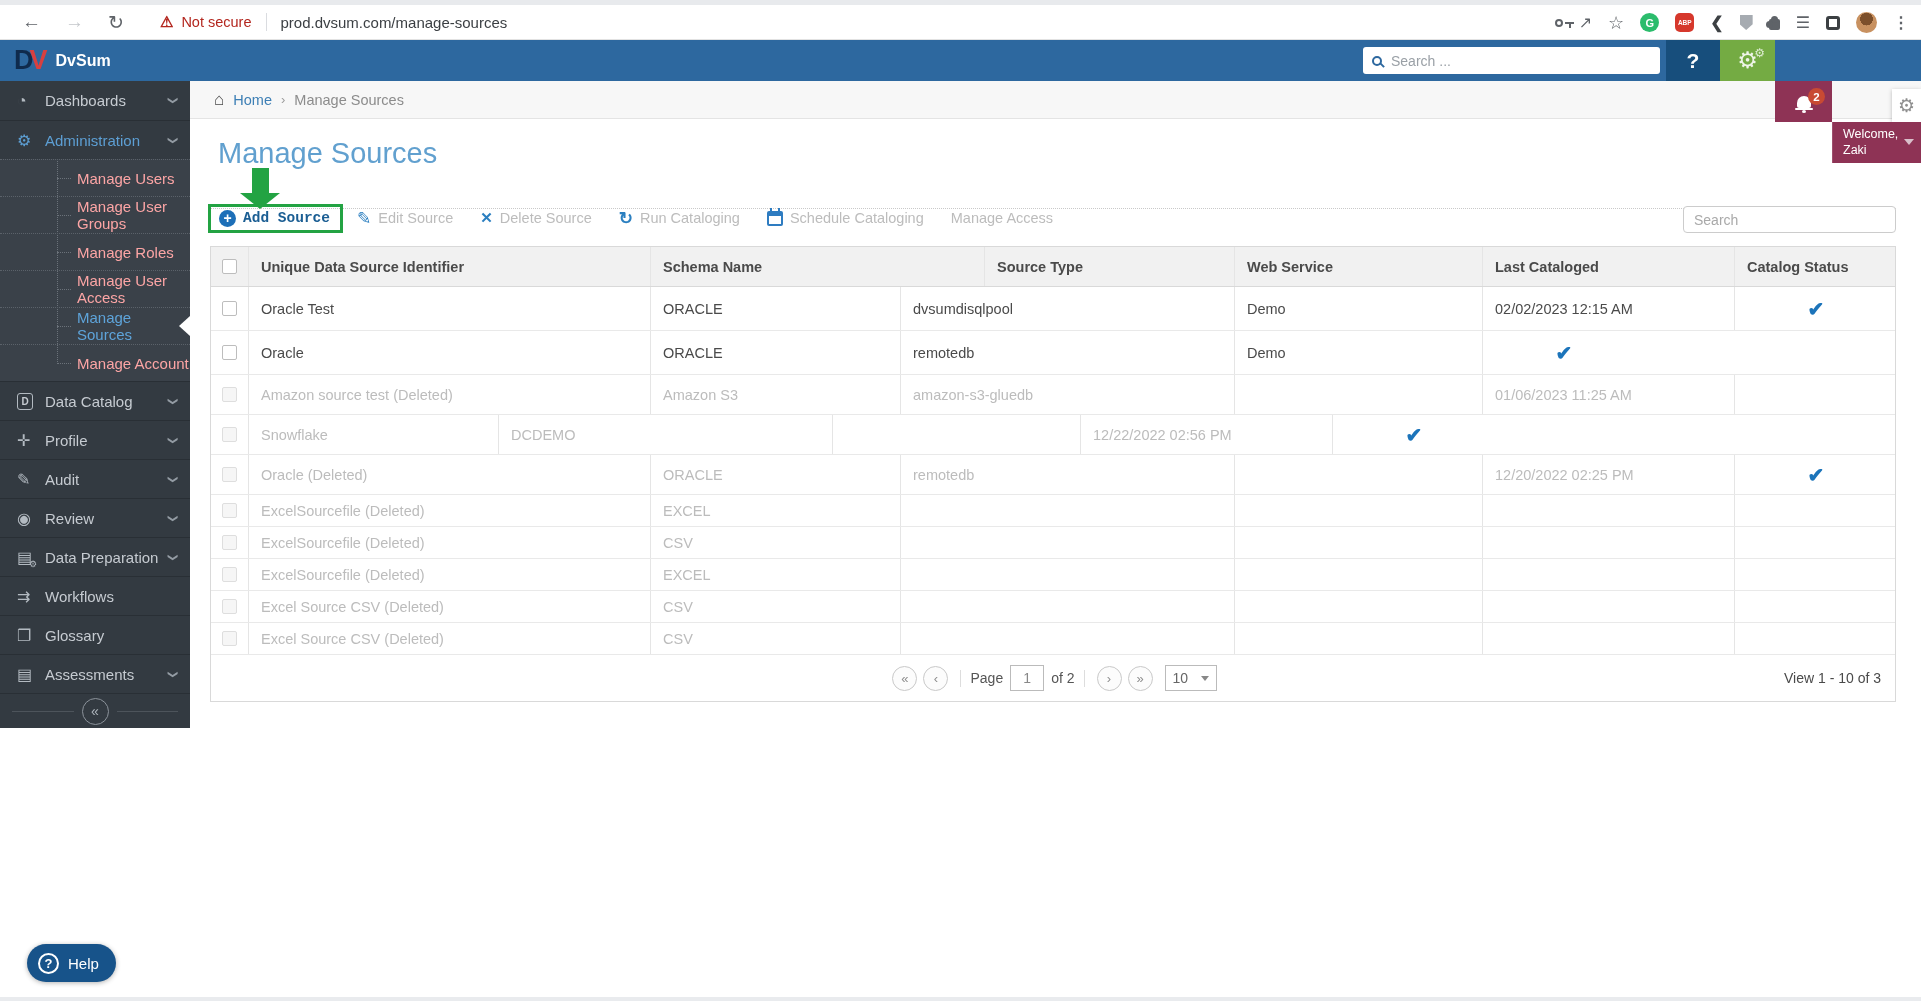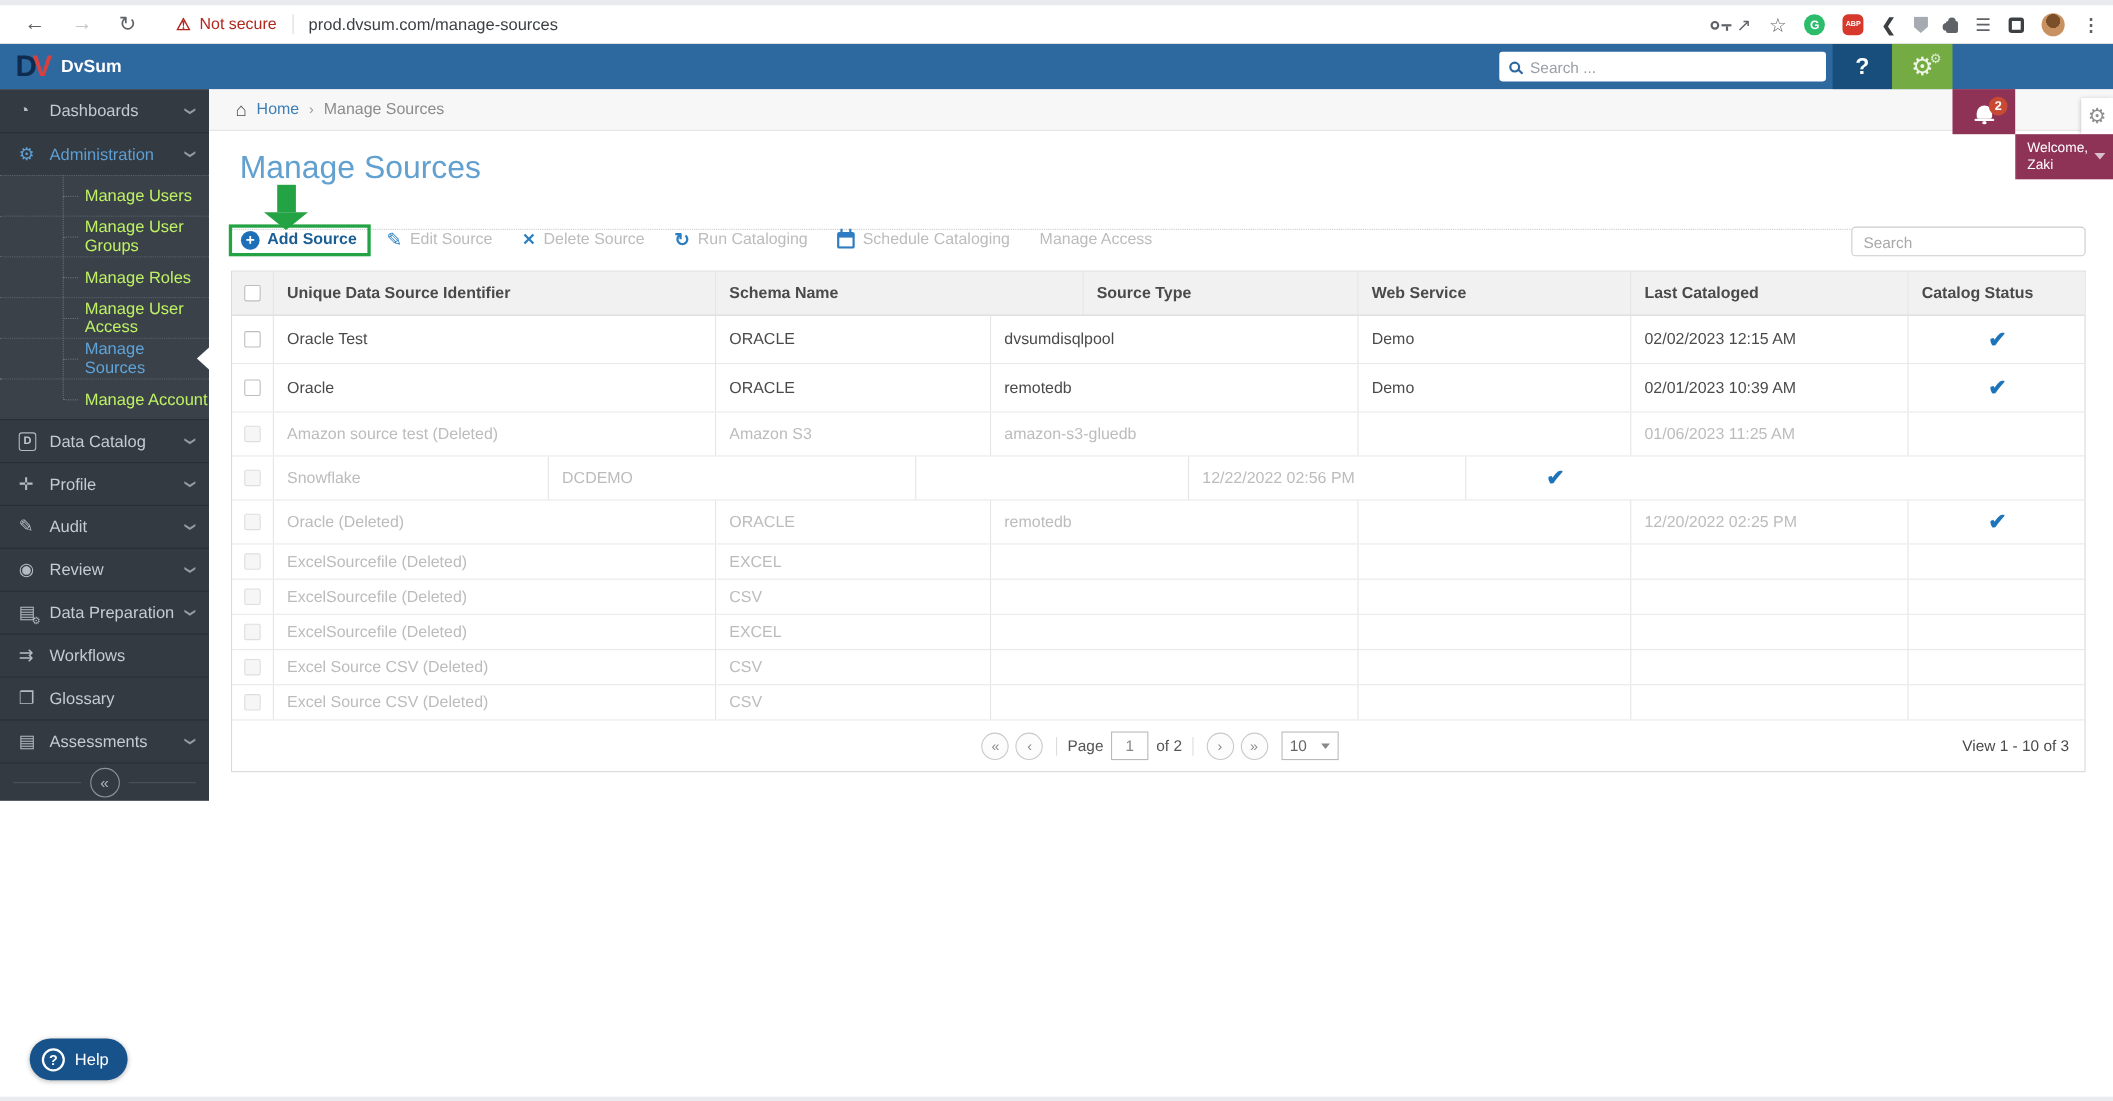--- a/index.html
+++ b/index.html
@@ -59,21 +59,21 @@
   .sp{height:39px;display:flex;align-items:center;padding-left:17px;color:#c6cbd1;font-size:15px;border-top:1px solid #292f35;position:relative;cursor:pointer;}
   #sidebar > .sp:first-child{border-top:none;}
   .sp .ic{width:28px;font-size:16px;color:#b3bac1;flex:none;position:relative;}
   .sp .ic .mini{position:absolute;font-size:9px;right:8px;bottom:-2px;}
   .sp .icbox{width:16px;height:17px;border:1.5px solid #b3bac1;border-radius:3px;font-size:10px;font-weight:700;display:flex;align-items:center;justify-content:center;margin-right:12px;}
   .sp .chev{position:absolute;right:13px;font-size:10px;color:#949ca4;transform:rotate(90deg);}
   .sp.blue{color:#5d9fd4;}
   .sp.blue .ic,.sp.blue .icbox{color:#5d9fd4;border-color:#5d9fd4;}
   .submenu{background:#3a4149;position:relative;}
   .submenu::before{content:"";position:absolute;left:57px;top:0;height:calc(100% - 19px);border-left:1px dotted #6b727a;}
-  .ss{height:37px;display:flex;align-items:center;padding-left:77px;color:#bef264;font-size:15px;border-top:1px dotted #5b626a;position:relative;cursor:pointer;}
+  .ss{height:37px;display:flex;align-items:center;padding-left:77px;color:#fca5a5;font-size:15px;border-top:1px dotted #5b626a;position:relative;cursor:pointer;}
   .ss::before{content:"";position:absolute;left:57px;width:14px;border-top:1px dotted #6b727a;}
   .ss.active{color:#5ea4da;}
   .ss.active::after{content:"";position:absolute;right:0;top:50%;margin-top:-10px;border-top:10px solid transparent;border-bottom:10px solid transparent;border-right:11px solid #fff;}
   .collapse-row{height:35px;display:flex;align-items:center;padding:0 12px;border-top:1px solid #292f35;cursor:pointer;}
   .collapse-row .line{flex:1;height:1px;background:#4d545b;}
   .collapse-circ{width:27px;height:27px;border:1px solid #8b929a;border-radius:50%;color:#aeb5bc;display:flex;align-items:center;justify-content:center;font-size:14px;margin:0 8px;flex:none;}
 
   
   .crumb{position:absolute;left:190px;top:81px;right:0;height:38px;background:#f7f7f7;border-bottom:1px solid #e4e4e4;display:flex;align-items:center;padding-left:24px;gap:9px;}
   .home-ic{font-size:17px;color:#4a4a4a;}
@@ -82,21 +82,21 @@
   .crumb-cur{color:#8c8c8c;font-size:14.5px;}
   .gear-tab{position:absolute;right:0;top:89px;width:29px;height:33px;background:#fff;box-shadow:0 1px 4px rgba(0,0,0,.25);display:flex;align-items:center;justify-content:center;color:#8f8f8f;font-size:19px;z-index:3;cursor:pointer;}
   .ptitle{position:absolute;left:218px;top:137px;font-size:29px;color:#61a0cf;font-weight:400;}
   .dotline{position:absolute;left:210px;right:25px;top:208px;border-top:1px dotted #c9c9c9;}
 
   
   #toolbar{position:absolute;left:208px;top:200px;height:36px;display:flex;align-items:center;z-index:1;}
   .anno-box{display:flex;align-items:center;border:3px solid #23a343;padding:3px 10px 3px 8px;margin-right:14px;}
   .tbtn{display:flex;align-items:center;gap:7px;font-size:14.5px;margin-right:27px;cursor:pointer;white-space:nowrap;}
   .anno-box .tbtn{margin-right:0;}
-  .tbtn.enabled .lbl{color:#1b5e93;font-weight:700;}
+  .tbtn.enabled .lbl{color:#1b5e93;font-weight:700;font-family:Liberation Mono, monospace;}
   .tbtn.disabled .lbl{color:#bcbcbc;}
   .ic-plus{width:17px;height:17px;border-radius:50%;background:#1d6fb8;color:#fff;font-size:14px;font-weight:700;display:flex;align-items:center;justify-content:center;line-height:14px;flex:none;}
   .ic-pencil{color:#2b7fc0;font-size:17px;}
   .ic-x{color:#2b7fc0;font-size:15px;font-weight:700;}
   .ic-refresh{color:#2b7fc0;font-size:17px;font-weight:700;}
   .ic-cal{width:16px;height:15px;background:#2e7cc1;border-radius:2px;position:relative;flex:none;}
   .ic-cal::before{content:"";position:absolute;top:-3px;left:3px;width:2px;height:4px;background:#2e7cc1;box-shadow:8px 0 0 #2e7cc1;}
   .ic-cal::after{content:"";position:absolute;left:2px;right:2px;top:5px;bottom:2px;background:#fff;}
   .anno-arrow-shaft{position:absolute;left:252px;top:168px;width:17px;height:25px;background:#23a343;z-index:6;}
   .anno-arrow-head{position:absolute;left:240px;top:193px;width:0;height:0;border-left:20px solid transparent;border-right:20px solid transparent;border-top:16px solid #23a343;z-index:6;}
@@ -349,21 +349,20 @@
         </div>
       </div>
       <div class="trow" style="height: 44px;">
         <div class="tc cc" style="width: 38px;">
           <span class="cb"></span>
         </div>
         <div class="tc" style="width: 402px;">Oracle</div>
         <div class="tc" style="width: 250px;">ORACLE</div>
         <div class="tc" style="width: 334px;">remotedb</div>
         <div class="tc" style="width: 248px;">Demo</div>
-        <div class="tc" style="width: 252px;">02/01/2023 10:39 AM</div>
         <div class="tc cc" style="width: 162px;">
           <span class="chk">✔</span>
         </div>
       </div>
       <div class="trow deleted" style="height: 40px;">
         <div class="tc cc" style="width: 38px;">
           <span class="cb"></span>
         </div>
         <div class="tc" style="width: 402px;">Amazon source test (Deleted)</div>
         <div class="tc" style="width: 250px;">Amazon S3</div>

